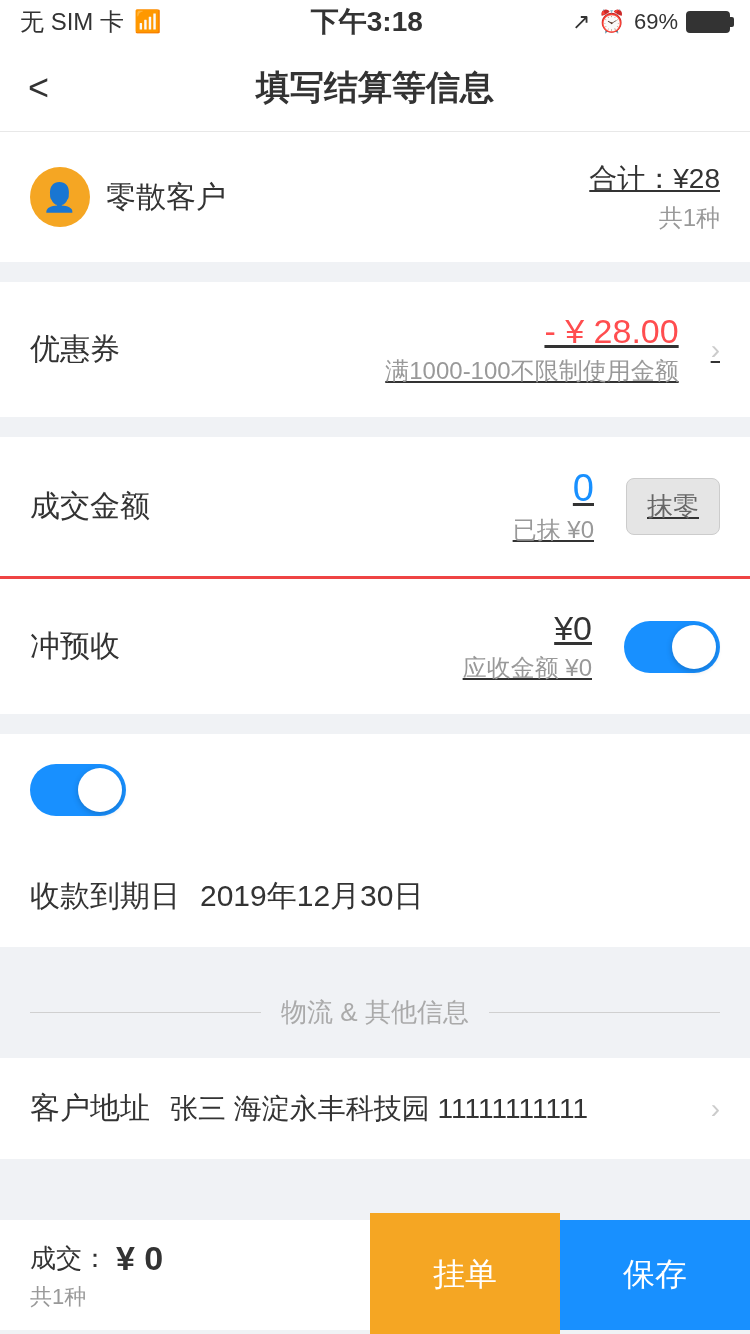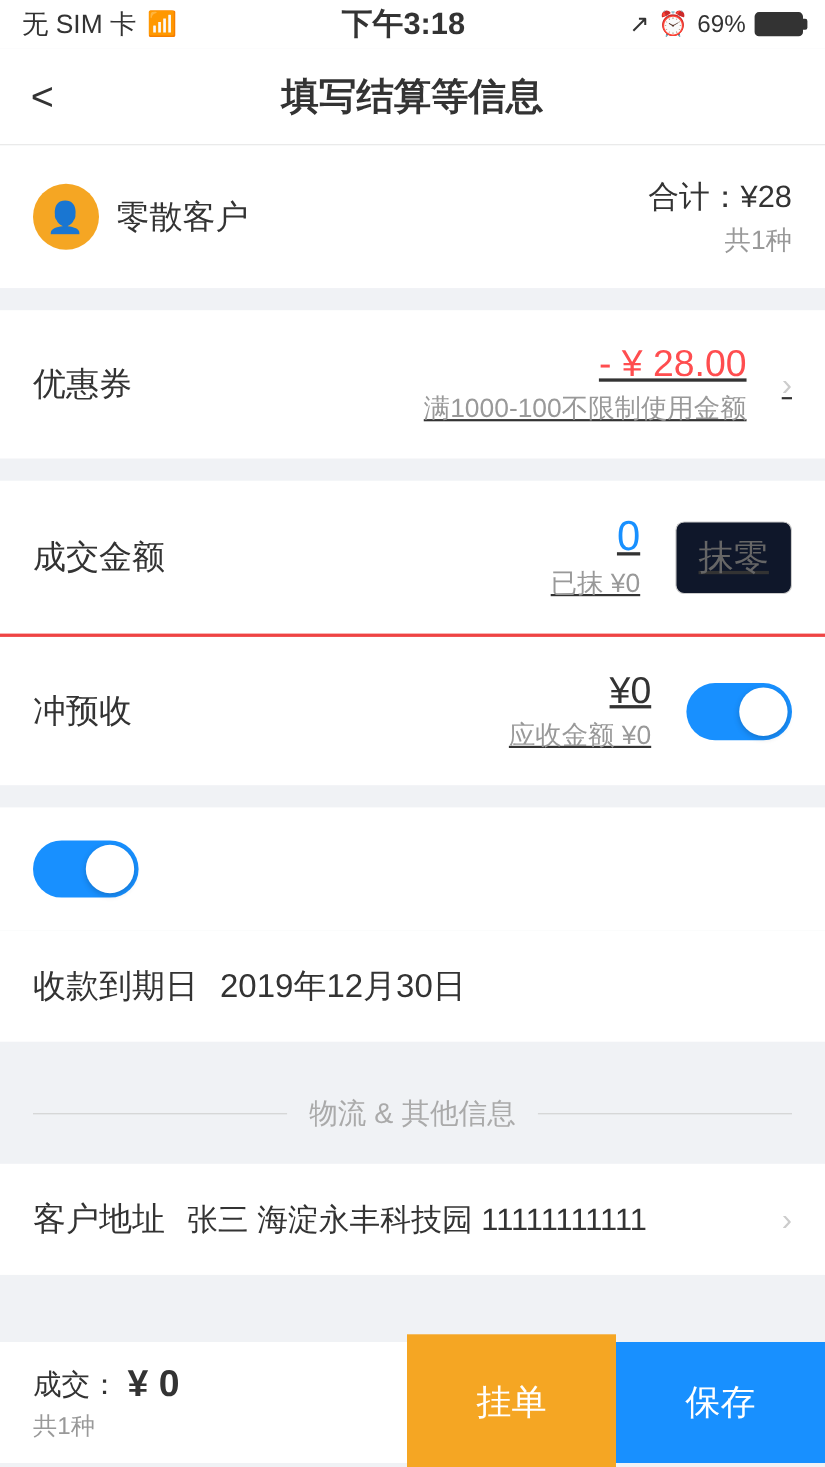--- a/index.html
+++ b/index.html
@@ -106,20 +106,21 @@
     .customer-name {
       font-size: 30px;
       color: #333;
     }
     .customer-right {
       text-align: right;
     }
     .customer-total {
       font-size: 28px;
       color: #333;
+      text-decoration: underline;
     }
     .customer-count {
       font-size: 24px;
       color: #999;
       margin-top: 4px;
     }
 
     
     .section-divider {
       height: 20px;
@@ -179,23 +180,23 @@
     .amount-sub {
       font-size: 24px;
       color: #999;
       margin-top: 4px;
       text-align: right;
     }
     .round-btn {
       border: 1.5px solid #ccc;
       border-radius: 8px;
       padding: 10px 20px;
-      font-size: 32px;
+      font-size: 26px;
       color: #666;
-      background: #0f172a;
+      background: #e5e5e5;
       cursor: pointer;
       white-space: nowrap;
     }
 
     
     .prereceive-value {
       font-size: 34px;
       color: #333;
       font-weight: 500;
       text-align: right;

